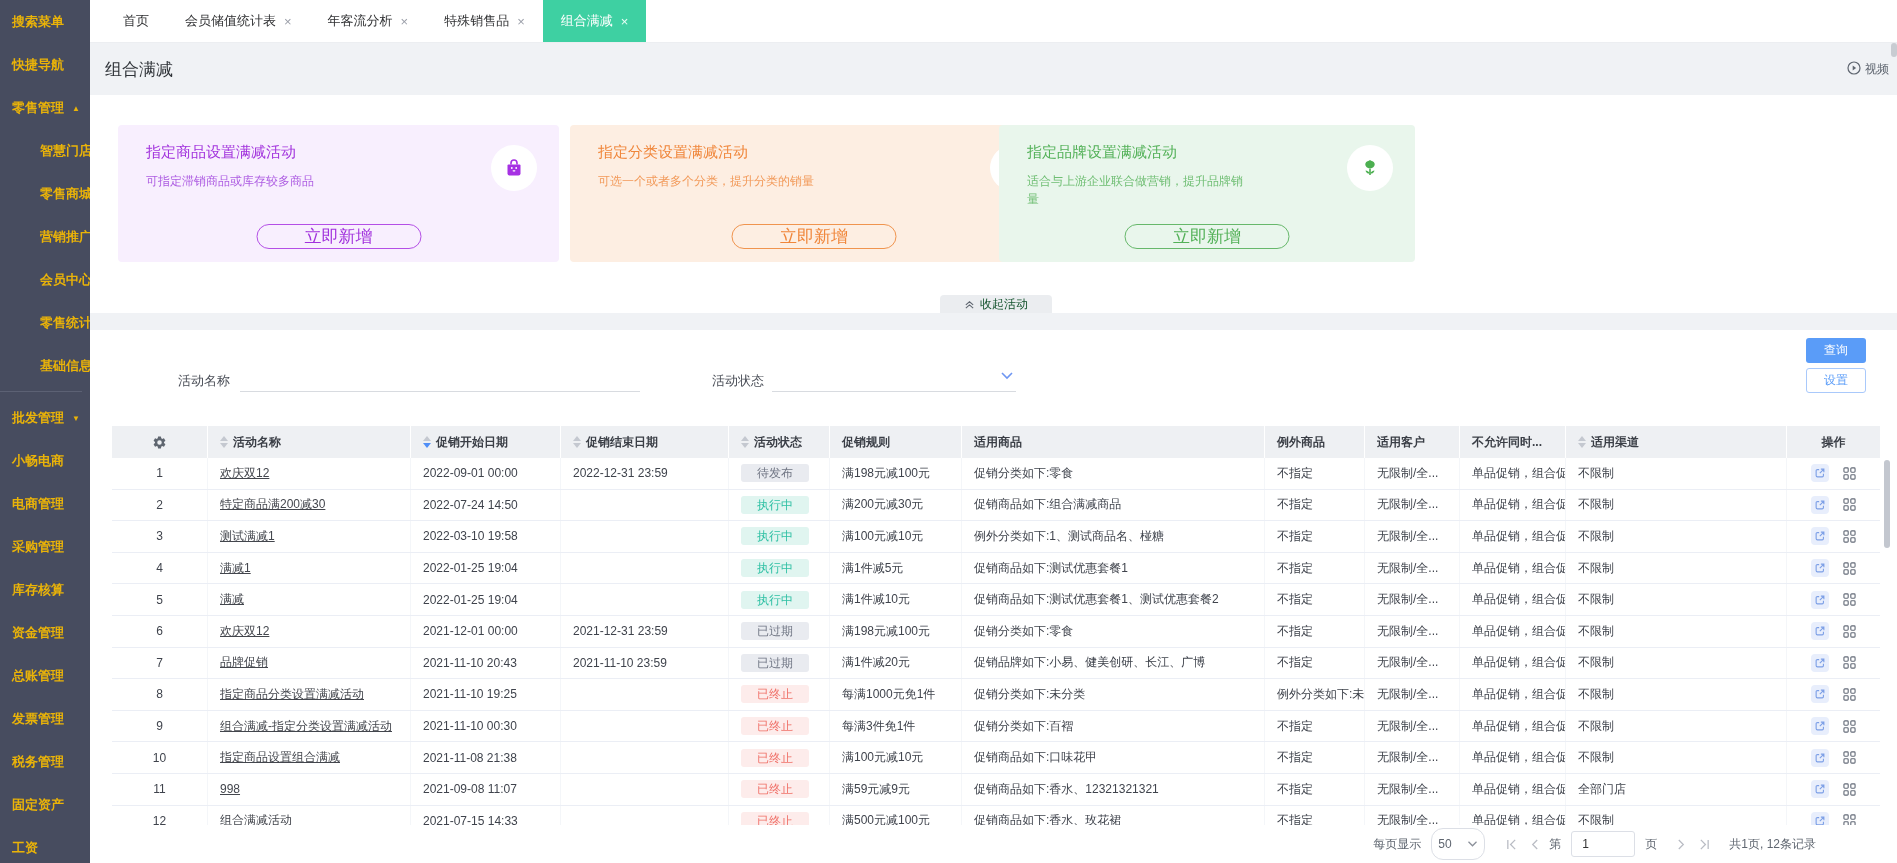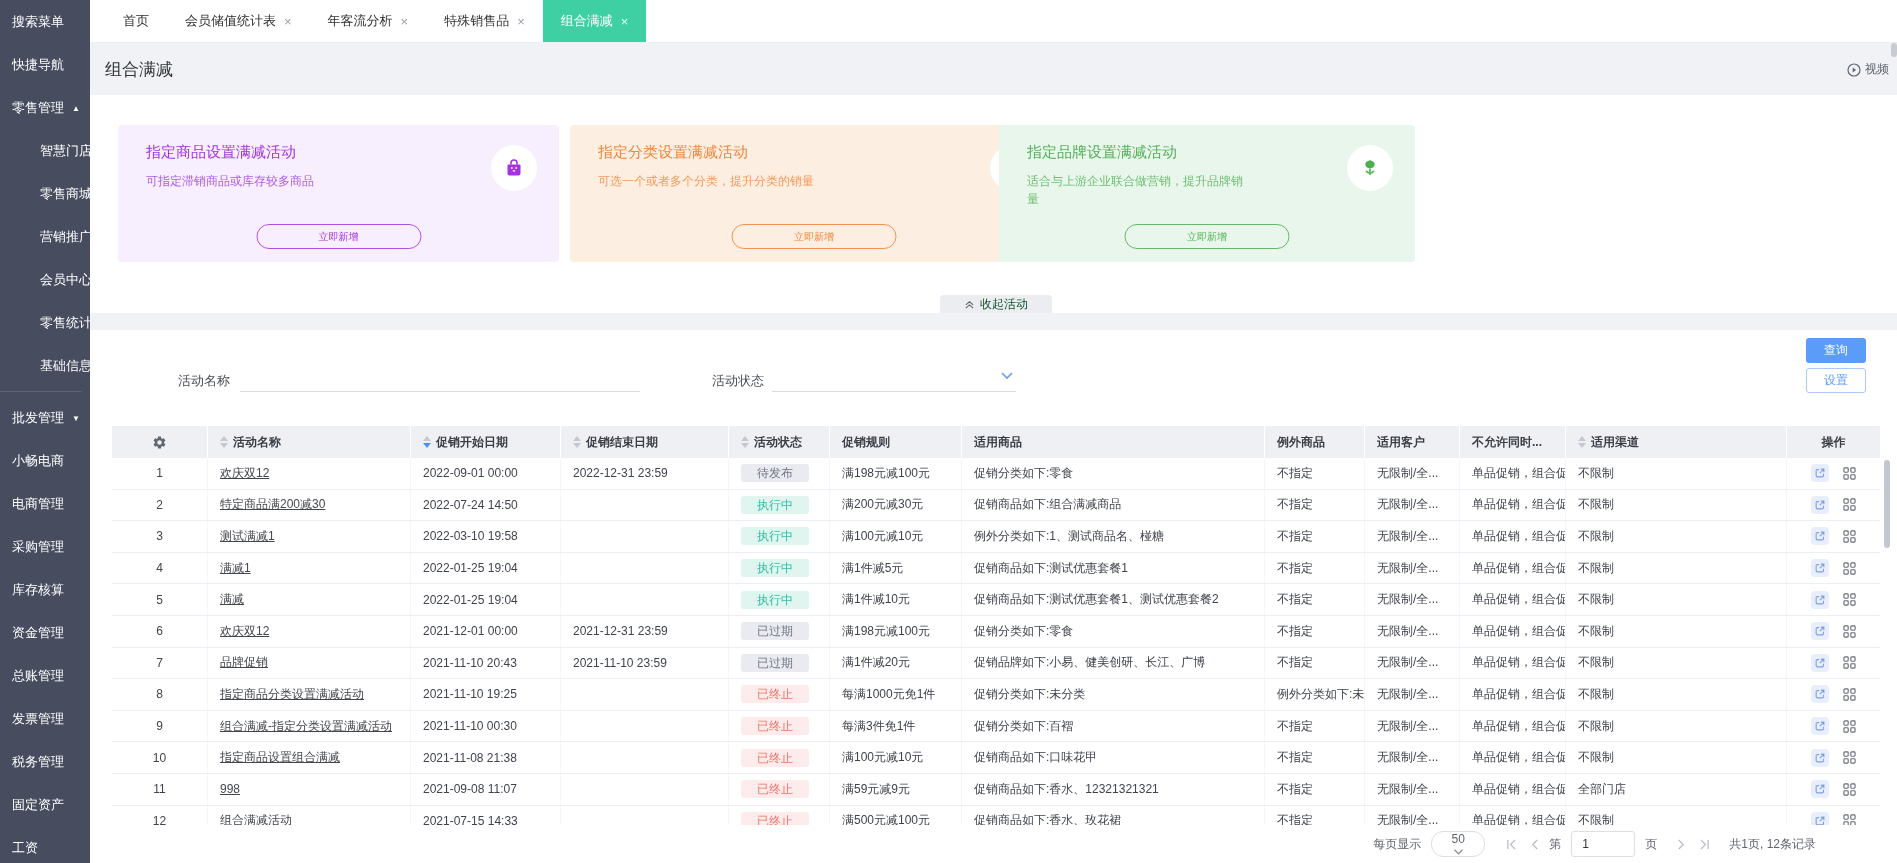--- a/index.html
+++ b/index.html
@@ -2,50 +2,50 @@
 <html><head>
 <meta charset="utf-8">
 <style>
   * { box-sizing: border-box; margin: 0; padding: 0; }
   html,body { width:1897px; height:863px; overflow:hidden; }
   body { font-family: "Liberation Sans", "DejaVu Sans", sans-serif; font-size:12px; color:#333; background:#f0f2f5; }
   .app { position:relative; width:1897px; height:863px; overflow:hidden; }
 
   
   .sidebar { position:absolute; left:0; top:0; width:90px; height:863px; background:#474c5f; overflow:hidden; z-index:5; }
-  .side-item { height:43px; line-height:43px; padding-left:12px; color:#ffffff; font-size:13px; cursor:pointer; white-space:nowrap; }
+  .side-item { height:43px; line-height:43px; padding-left:12px; color:#eab308; font-size:13px; cursor:pointer; white-space:nowrap;font-weight:bold; }
   .side-item.sub { padding-left:40px; }
   .side-item.divider { height:1px; line-height:1px; padding:0; margin:4px 8px 4px 0; background:#5c6174; cursor:default; }
   .side-item .arrow { font-size:8px; margin-left:8px; vertical-align:1px; }
 
   
   .tabbar { position:absolute; left:90px; top:0; width:1807px; height:43px; background:#fff; display:flex; align-items:stretch; padding-left:15px; border-bottom:1px solid #eceef1; z-index:4; }
   .tab { display:flex; align-items:center; padding:0 18px; font-size:13px; color:#303133; cursor:pointer; white-space:nowrap; }
   .tab .tab-x { margin-left:8px; color:#9a9ea8; font-size:13px; }
   .tab.active { background:#3ed0a2; color:#fff; }
   .tab.active .tab-x { color:#eafff7; }
 
   
   .pageheader { position:absolute; left:90px; top:43px; width:1807px; height:52px; background:#f0f2f5; }
   .page-title { position:absolute; left:15px; top:15px; font-size:17px; color:#2f3338; }
-  .video-link { position:absolute; right:8px; top:18px; display:flex; align-items:center; gap:4px; color:#5f6670; font-size:12px; cursor:pointer; }
+  .video-link { position:absolute; right:8px; top:18px; display:flex; gap:4px; color:#5f6670; font-size:12px; cursor:pointer; }
   .page-scroll-dot { position:absolute; right:0; top:0; width:6px; height:14px; background:#c8ccd2; border-radius:3px; }
 
   
   .cards-panel { position:absolute; left:90px; top:95px; width:1807px; height:218px; background:#fff; }
   .promo-card { position:absolute; top:30px; height:137px; width:441px; border-radius:4px; }
   .promo-card.purple { left:28px;  background:#f8effe; }
   .promo-card.orange { left:480px; width:488px; background:#fdeee2; }
   .promo-card.green  { left:909px; width:416px; background:#e9f6ec; }
   .promo-title { position:absolute; left:28px; top:18px; font-size:15px; }
   .promo-desc  { position:absolute; left:28px; top:47px; width:218px; font-size:12px; line-height:18px; }
   .purple .promo-title { color:#a233dd; } .purple .promo-desc { color:#ad5ce2; }
   .orange .promo-title { color:#f0863a; } .orange .promo-desc { color:#f29a5a; }
   .green  .promo-title { color:#53b158; } .green  .promo-desc { color:#6fbe73; }
-  .promo-btn { position:absolute; left:50%; transform:translateX(-50%); bottom:13px; width:165px; height:25px; line-height:23px; text-align:center; border-radius:13px; background:transparent; font-size:10px; cursor:pointer; }
+  .promo-btn { position:absolute; left:50%; transform:translateX(-50%); bottom:13px; width:165px; height:25px; line-height:23px; text-align:center; border-radius:13px; background:transparent; font-size:17px; cursor:pointer; }
   .purple .promo-btn { border:1px solid #b44fe6; color:#a233dd; }
   .orange .promo-btn { border:1px solid #f0944e; color:#f0863a; }
   .green  .promo-btn { border:1px solid #67b86b; color:#53b158; }
   .promo-icon { position:absolute; right:22px; top:20px; width:46px; height:46px; border-radius:50%; background:#fff; display:flex; align-items:center; justify-content:center; }
   .collapse-btn { position:absolute; left:850px; top:200px; width:112px; height:18px; background:#ebedf0; border-radius:4px 4px 0 0; display:flex; align-items:center; justify-content:center; gap:5px; color:#14532d; font-size:12px; cursor:pointer; }
 
   
   .table-panel { position:absolute; left:90px; top:330px; width:1807px; height:533px; background:#fff; }
   .filter-label { position:absolute; top:42px; font-size:13px; color:#4a4e57; }
   .lbl-name { left:88px; }
@@ -77,21 +77,21 @@
   .carets .up { border-bottom:5px solid #c4c8d0; }
   .carets .down { border-top:5px solid #c4c8d0; }
   .carets .down.on { border-top-color:#4f8ef7; }
   .ops { gap:14px; }
   .op-share { width:18px; height:18px; background:#e8eefc; border-radius:4px; display:flex; align-items:center; justify-content:center; cursor:pointer; }
   .op-grid { cursor:pointer; display:flex; align-items:center; }
   .table-scrollbar { position:absolute; right:7px; top:130px; width:6px; height:88px; background:#c3c7cf; border-radius:3px; }
 
   
   .pagination { position:absolute; left:0; top:495px; width:1807px; height:38px; background:#fff; display:flex; align-items:center; justify-content:flex-end; gap:10px; padding-right:81px; color:#5f6670; z-index:3; }
-  .pg-select { width:54px; height:26px; border:1px solid #dcdfe6; border-radius:12px; display:flex; align-items:center; justify-content:space-between; padding:0 6px; cursor:pointer; color:#5f6670;flex-direction:column; }
+  .pg-select { width:54px; height:32px; border:1px solid #dcdfe6; border-radius:12px; display:flex; align-items:center; justify-content:space-between; padding:0 6px; cursor:pointer; color:#5f6670; }
   .pg-nav { display:flex; align-items:center; gap:12px; margin-left:10px; color:#b9bcc4; }
   .pg-nav span { cursor:pointer; display:flex; align-items:center; }
   .pg-input { width:64px; height:26px; border:1px solid #dcdfe6; border-radius:3px; text-align:left; padding-left:10px; font-size:12px; color:#333; outline:none; }
   .pg-total { margin-left:8px; }
 </style>
 </head>
 <body>
 
 <div class="app">
 

